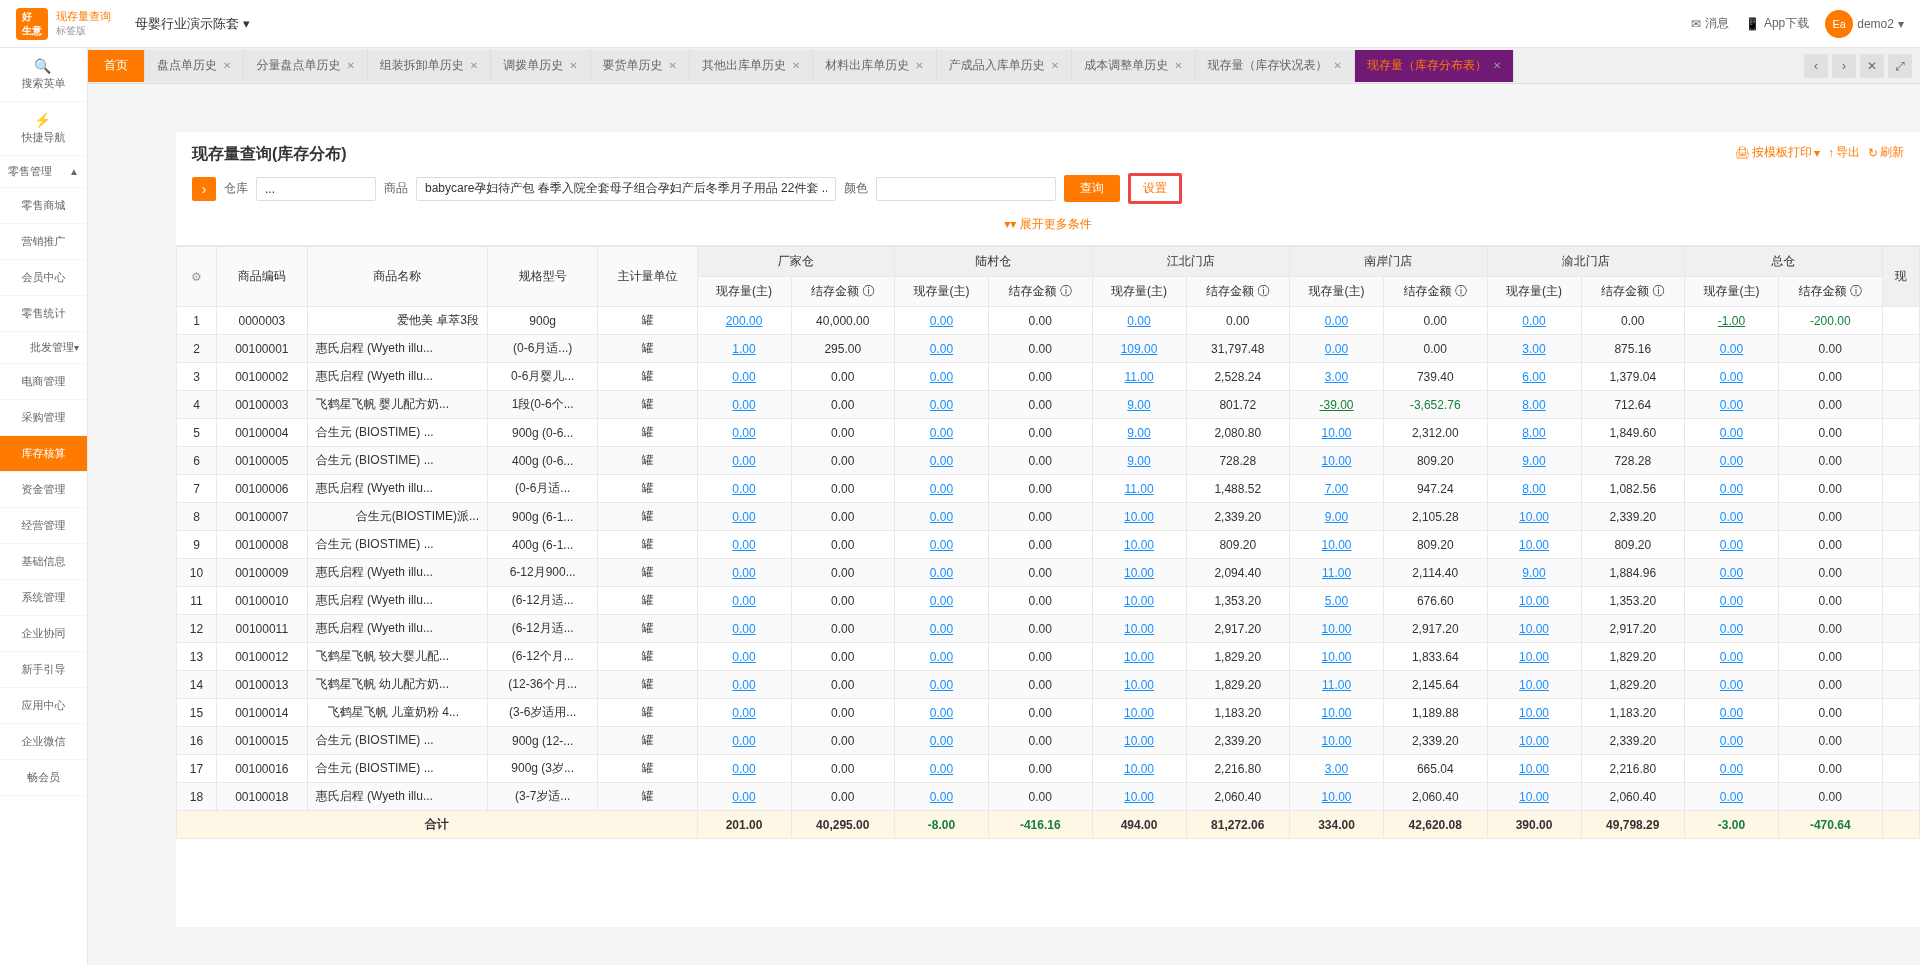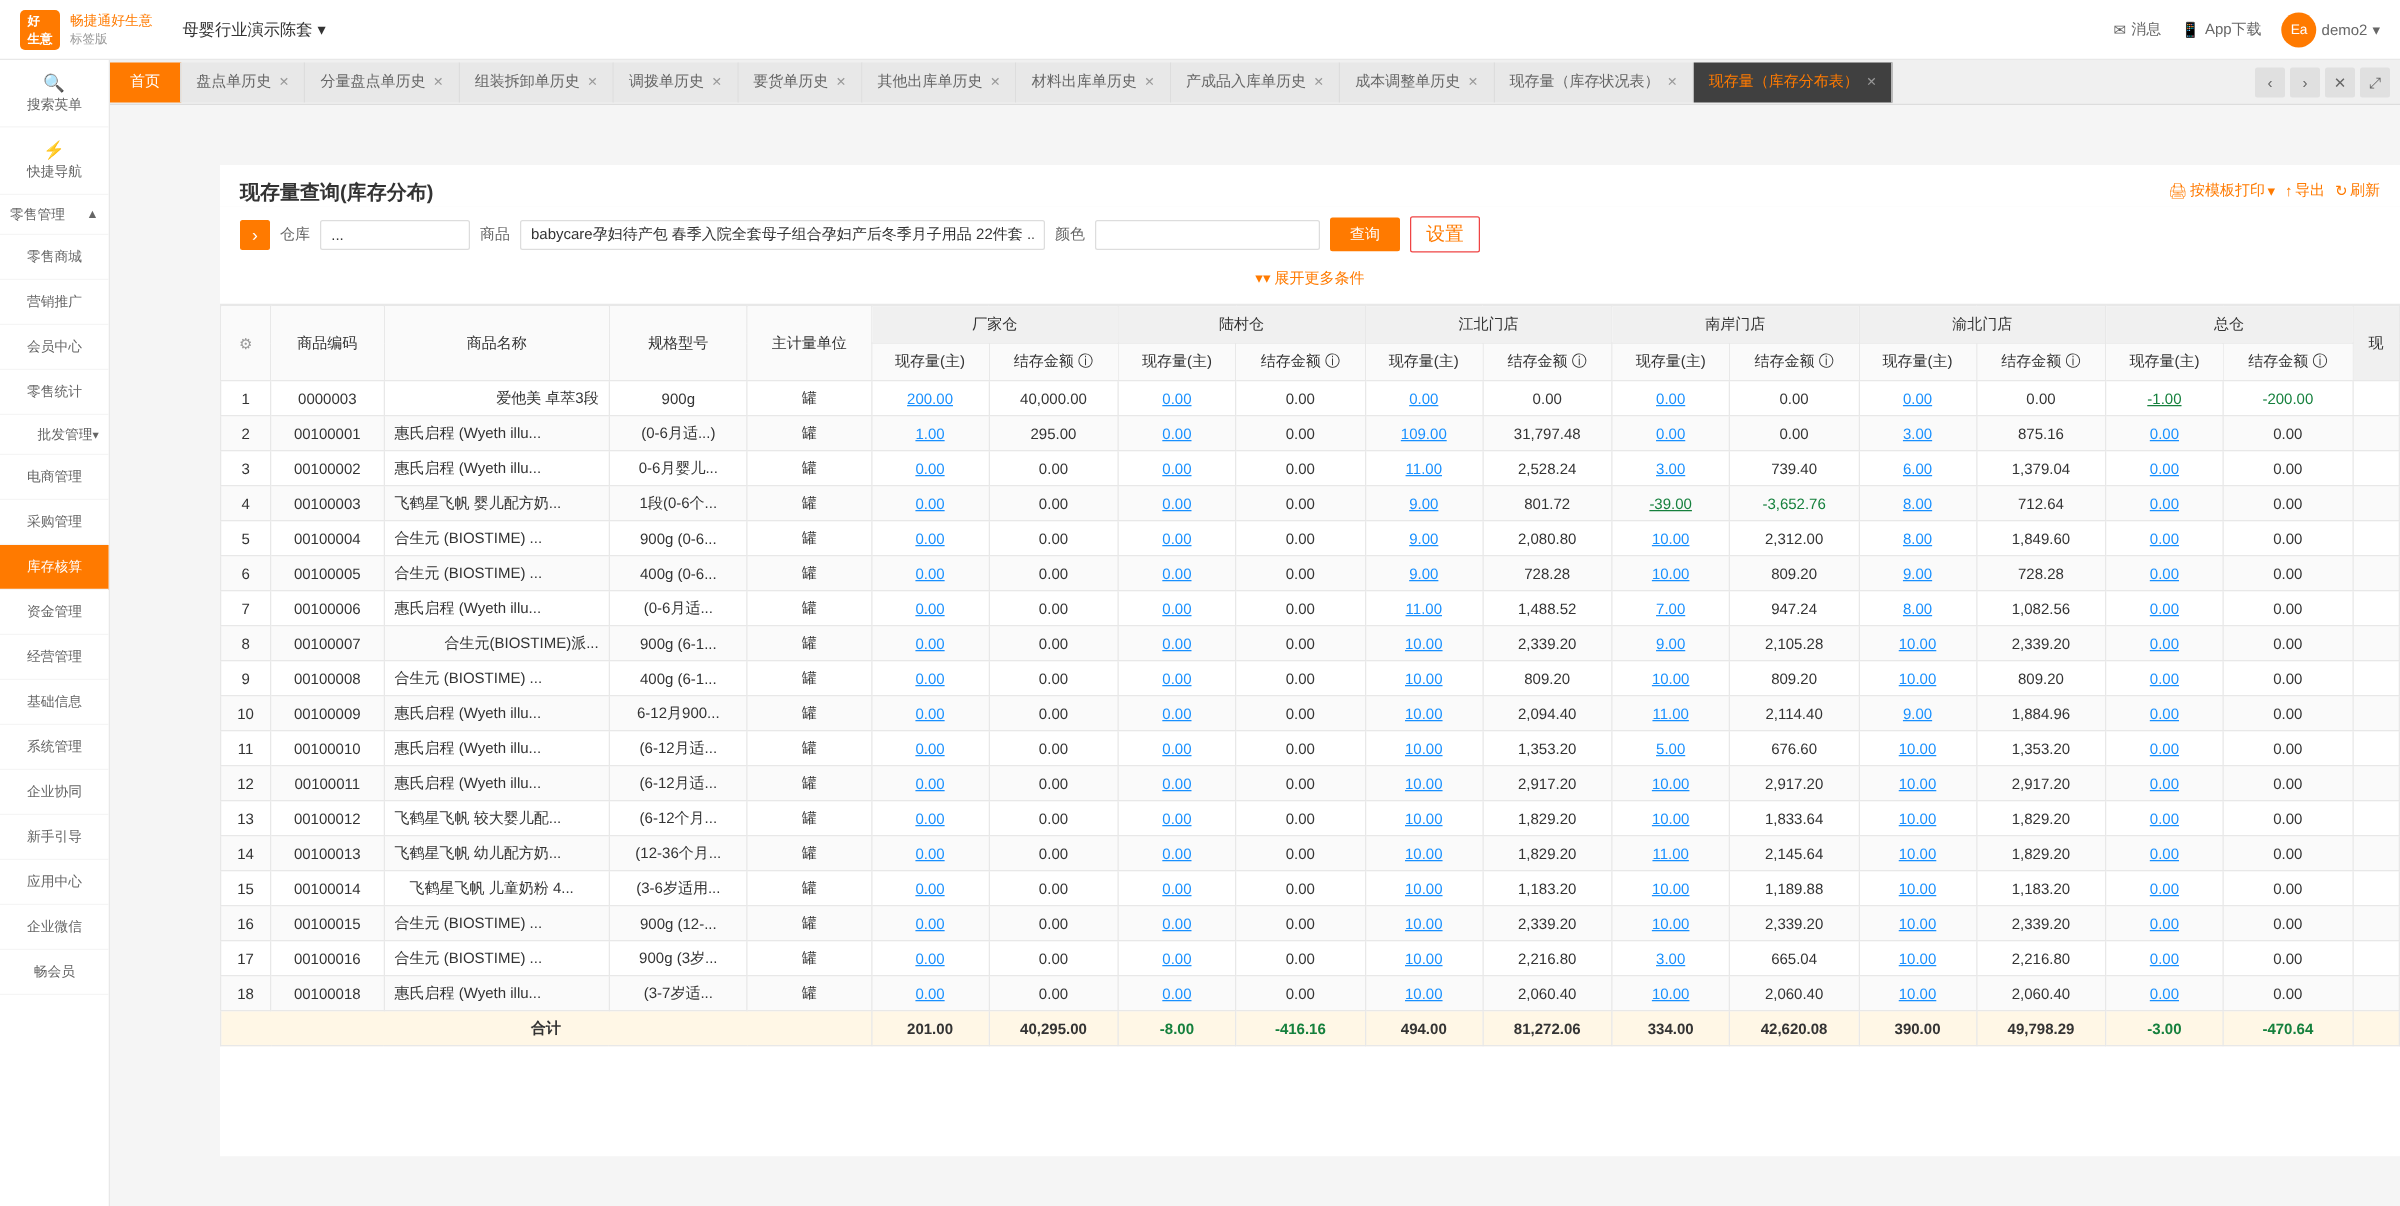--- a/index.html
+++ b/index.html
@@ -68,21 +68,21 @@
       display: flex;
       align-items: center;
       gap: 6px;
       cursor: pointer;
       white-space: nowrap;
       font-size: 12px;
       color: #666;
       border-right: 1px solid #ddd;
       background: #e8e8e8;
     }
-    .tab-item.active { background: #404040; color: #ff7a00; }
+    .tab-item.active { background: #701a75; color: #ff7a00; }
     .tab-item .close-btn { color: #999; font-size: 10px; cursor: pointer; }
     .tab-home { background: #ff7a00; color: #fff; padding: 0 16px; }
     .tab-controls { display: flex; align-items: center; margin-left: auto; gap: 4px; padding: 0 8px; }
     .tab-ctrl-btn { width: 24px; height: 24px; display: flex; align-items: center; justify-content: center; cursor: pointer; color: #666; background: #e0e0e0; border-radius: 2px; }
 
     
     .content-area {
       margin-top: 84px;
       margin-left: 88px;
       flex: 1;
@@ -134,27 +134,27 @@
     .search-btn {
       background: #ff7a00;
       color: #fff;
       border: none;
       padding: 5px 16px;
       border-radius: 2px;
       cursor: pointer;
       font-size: 12px;
     }
     .setting-btn {
-      border: 1px solid #ef4444;
+      border: 3px solid #ef4444;
       color: #ff7a00;
       background: #fff;
       padding: 4px 12px;
       border-radius: 2px;
       cursor: pointer;
-      font-size: 15px;
+      font-size: 12px;
     }
     .expand-btn-area { display: flex; align-items: center; justify-content: center; padding: 4px; }
 
     
     .table-container {
       background: #fff;
       overflow: auto;
       height: calc(100vh - 48px - 36px - 80px - 120px);
     }
     table {
@@ -188,21 +188,21 @@
     .col-seq { width: 40px; }
     .gear-icon { color: #999; cursor: pointer; }
   </style>
 </head>
 <body>
 
 <div class="top-bar">
   <div class="logo-area">
     <div class="logo-icon">好<br>生意</div>
     <div style="font-size:11px;color:#ff7a00;">
-      <div>畅捷通好生意</div>
+      <div>现存量查询</div>
       <div style="color:#999;font-size:10px;">标签版</div>
     </div>
     <div style="margin-left:16px;display:flex;align-items:center;gap:4px;color:#333;font-size:13px;cursor:pointer;">
       <span>母婴行业演示陈套</span>
       <span>▾</span>
     </div>
   </div>
   <div class="top-right">
     <div class="top-right-item">
       <span>✉</span>

